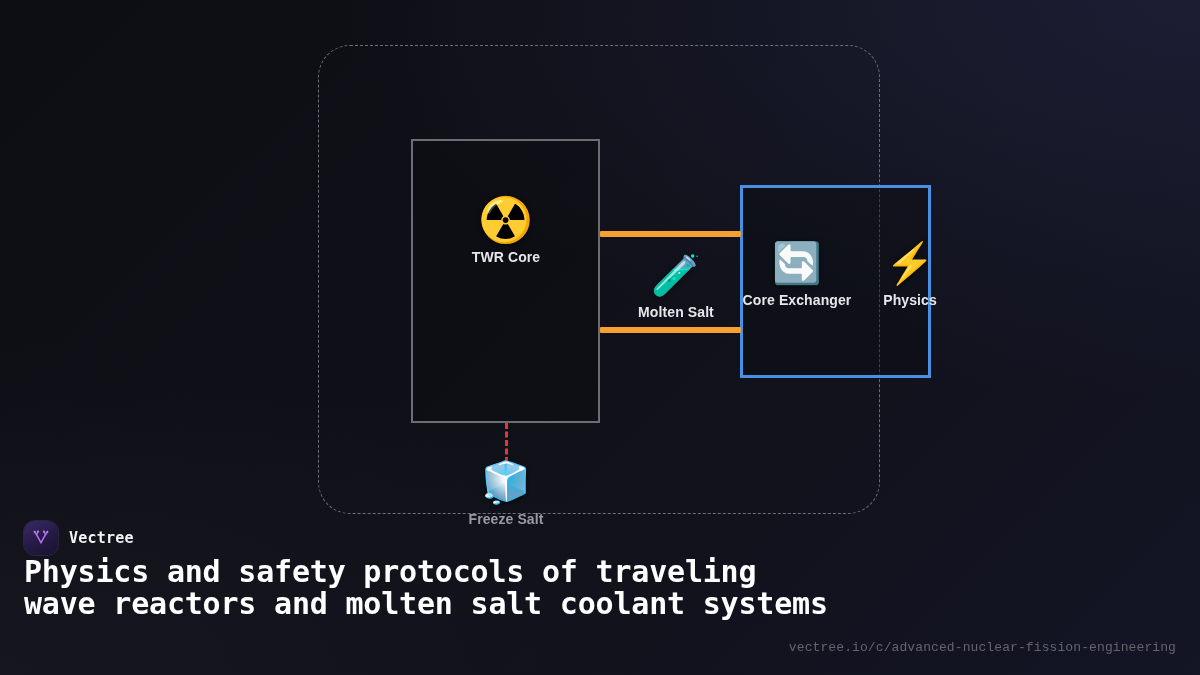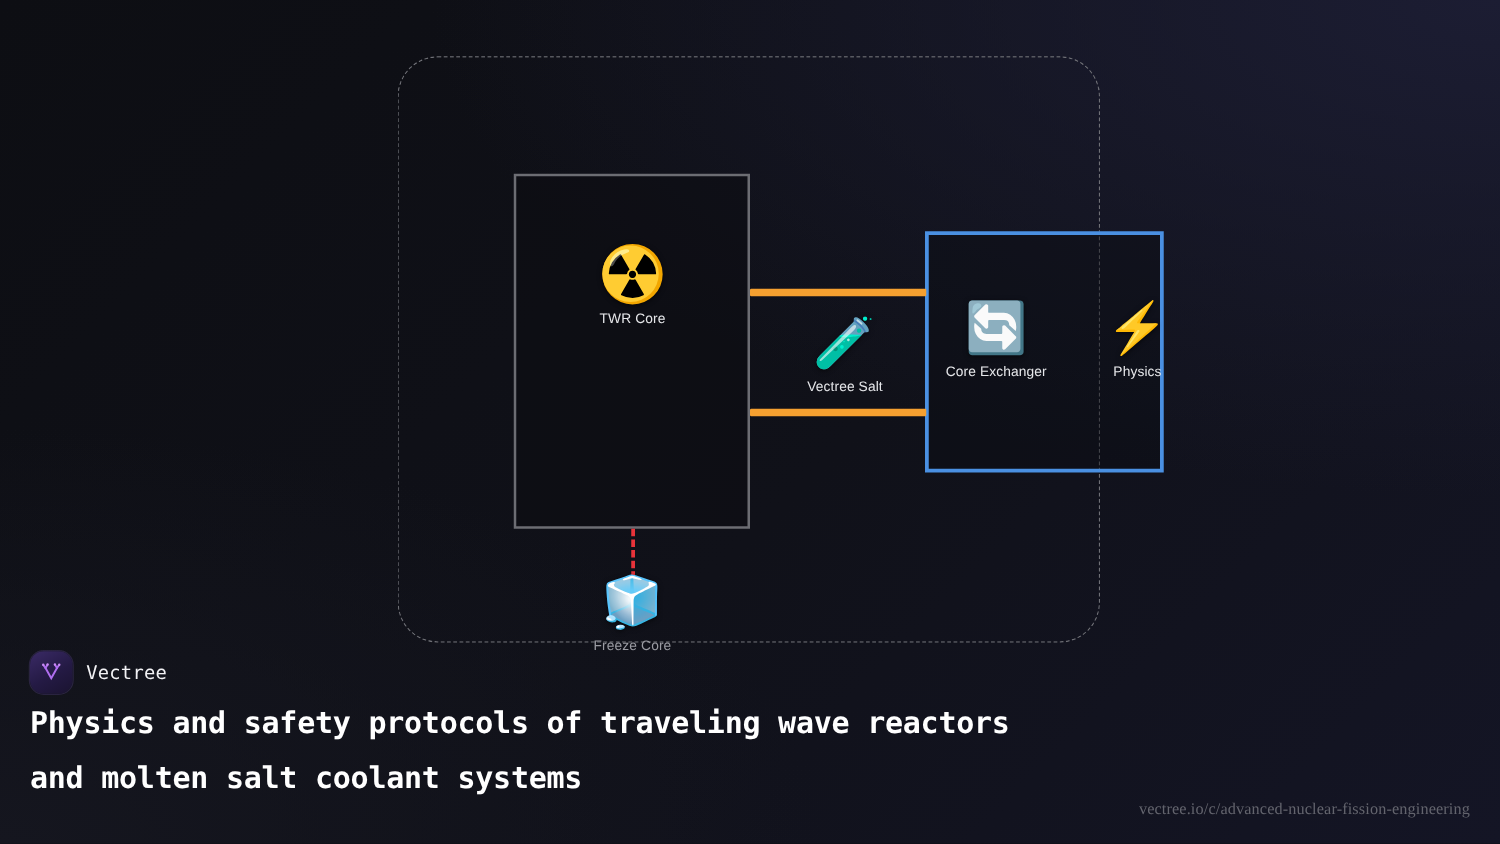--- a/index.html
+++ b/index.html
@@ -98,24 +98,25 @@
     font-size: 44px;
     line-height: 1;
     height: 46px;
     display: flex;
     align-items: center;
     justify-content: center;
     filter: drop-shadow(0 1px 2px rgba(0,0,0,0.6));
   }
   .node .glyph.sm { font-size: 40px; }
   .node .label {
-    font-size: 11px;
+    font-size: 14px;
     color: #e6e7ea;
     white-space: nowrap;
     letter-spacing: 0.1px;
+    font-weight: bold;
   }
   .node.muted .label { color: #9a9ba2; }
 
   .node-core      { left: 506px; top: 197px; }
   .node-salt      { left: 676px; top: 252px; }
   .node-hx        { left: 797px; top: 240px; }
   .node-turbine   { left: 910px; top: 240px; }
   .node-freeze    { left: 506px; top: 459px; }
 
   
@@ -141,43 +142,43 @@
     border-radius: 11px;
     background: linear-gradient(150deg, #3a2a66 0%, #241a44 55%, #1a1330 100%);
     display: flex;
     align-items: center;
     justify-content: center;
     box-shadow: 0 0 0 1px rgba(150,110,235,0.18);
   }
   .brand-name {
     font-family: "DejaVu Sans Mono", monospace;
     font-size: 15px;
-    font-weight: normal;
+    font-weight: bold;
     color: #f2f2f5;
     letter-spacing: 0.2px;
   }
 
   .headline {
     position: absolute;
     left: 24px;
     top: 46px;
     width: 820px;
     font-family: "DejaVu Sans Mono", monospace;
-    font-size: 24px;
+    font-size: 30px;
     font-weight: bold;
-    line-height: 44px;
+    line-height: 32px;
     color: #ffffff;
     letter-spacing: -0.2px;
   }
 
   .url {
     position: absolute;
     right: 24px;
     bottom: 20px;
-    font-family: Liberation Serif, serif;
+    font-family: Liberation Mono, monospace;
     font-size: 13px;
     color: #63646d;
     letter-spacing: 0.1px;
   }
 </style>
 </head>
 <body>
 
 <div id="stage">
 
@@ -194,36 +195,36 @@
 
     <div class="freeze-link"></div>
 
     <div class="node node-core">
       <div class="glyph">☢️</div>
       <div class="label">TWR Core</div>
     </div>
 
     <div class="node node-salt">
       <div class="glyph sm">🧪</div>
-      <div class="label">Vectree Salt</div>
+      <div class="label">Molten Salt</div>
     </div>
 
     <div class="node node-hx">
       <div class="glyph sm">🔄</div>
       <div class="label">Core Exchanger</div>
     </div>
 
     <div class="node node-turbine">
       <div class="glyph sm">⚡</div>
       <div class="label">Physics</div>
     </div>
 
     <div class="node node-freeze muted">
       <div class="glyph sm">🧊</div>
-      <div class="label">Freeze Core</div>
+      <div class="label">Freeze Salt</div>
     </div>
 
   </div>
 
   <div id="footer">
 
     <div class="brand">
       <div class="brand-mark">
         <svg width="22" height="22" viewBox="0 0 24 24" aria-hidden="true">
           <g stroke="#b06ef0" stroke-width="1.7" stroke-linecap="round" fill="none">

